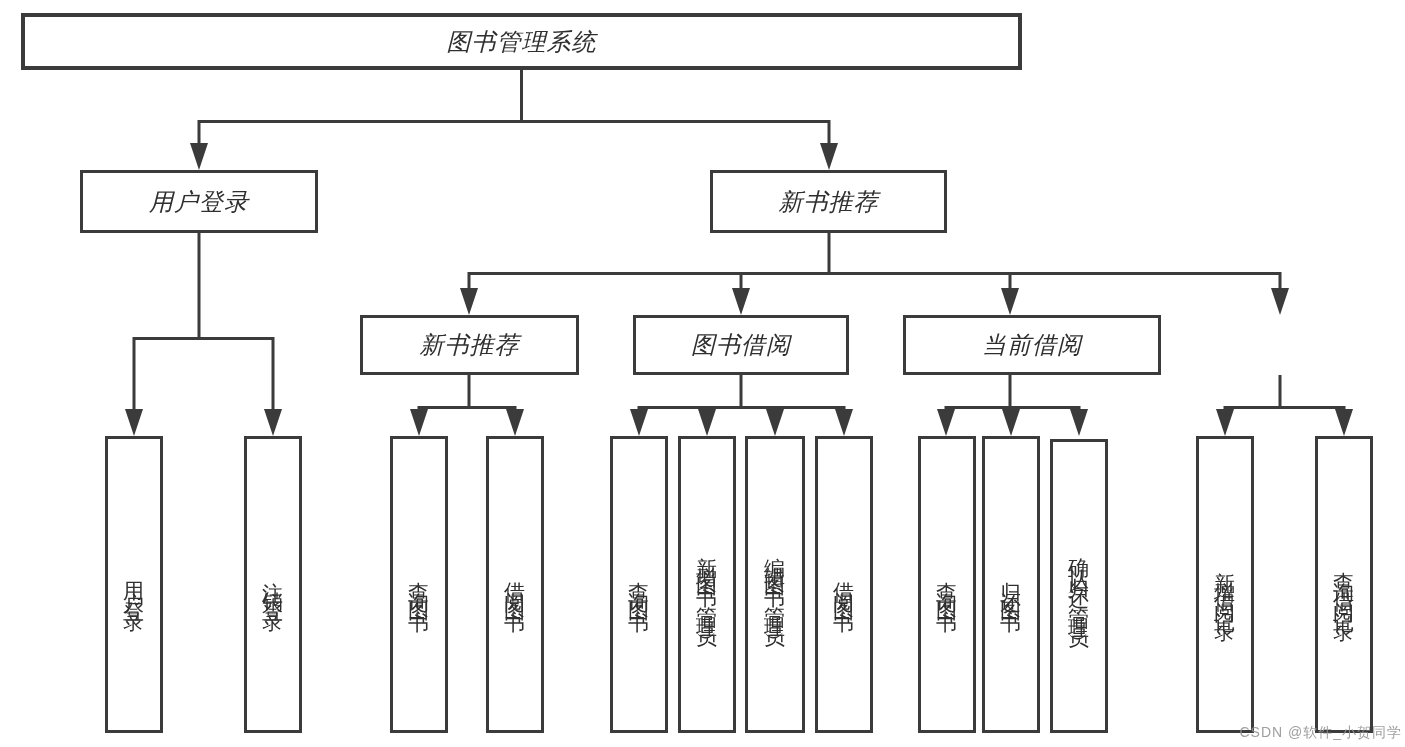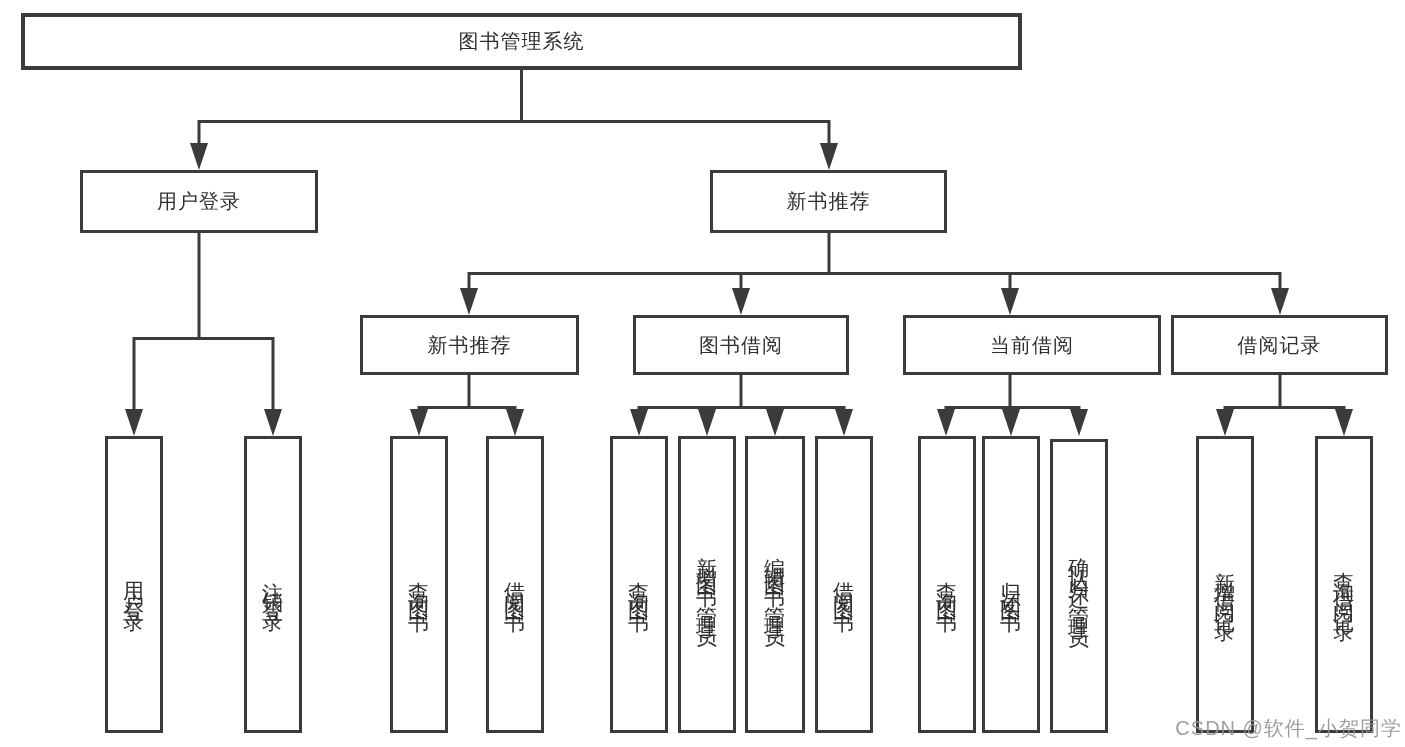--- a/index.html
+++ b/index.html
@@ -12,33 +12,33 @@
   }
   #connectors{position:absolute;left:0;top:0;width:1405px;height:747px;}
   .box{
     position:absolute;
     background:#ffffff;
     border:3px solid #3b3b3b;
     box-sizing:border-box;
     display:flex;align-items:center;justify-content:center;
     color:#2f2f2f;
   }
-  .hbox{font-size:20px;letter-spacing:1px;}
+  .hbox{font-size:24px;letter-spacing:1px;font-style:italic;}
   .vbox{top:436px;width:58px;height:297px;font-size:21px;}
   .vlbl{
     writing-mode:vertical-rl;
     text-orientation:mixed;
     letter-spacing:10px;
     line-height:1;
     white-space:nowrap;
   }
   .watermark{
     position:absolute;
     right:3px;bottom:5px;
-    font-size:20px;
+    font-size:14px;
     color:rgba(148,148,148,0.9);
     letter-spacing:1px;
     z-index:5;
   }
 </style>
 </head>
 <body>
 
 <div id="canvas">
 
@@ -88,23 +88,20 @@
 
   <div class="box hbox" style="left:633px;top:315px;width:216px;height:60px">
     <span>图书借阅</span>
   </div>
   <div class="box hbox" style="left:360px;top:315px;width:219px;height:60px">
     <span>新书推荐</span>
   </div>
   <div class="box hbox" style="left:903px;top:315px;width:258px;height:60px">
     <span>当前借阅</span>
   </div>
-  <div class="box hbox" style="left:1171px;top:315px;width:217px;height:60px">
-    <span>借阅记录</span>
-  </div>
 
   <div class="box vbox" style="left:105px">
     <span class="vlbl">用户登录</span>
   </div>
   <div class="box vbox" style="left:244px">
     <span class="vlbl">注销登录</span>
   </div>
 
   <div class="box vbox" style="left:390px">
     <span class="vlbl">查询图书</span>

